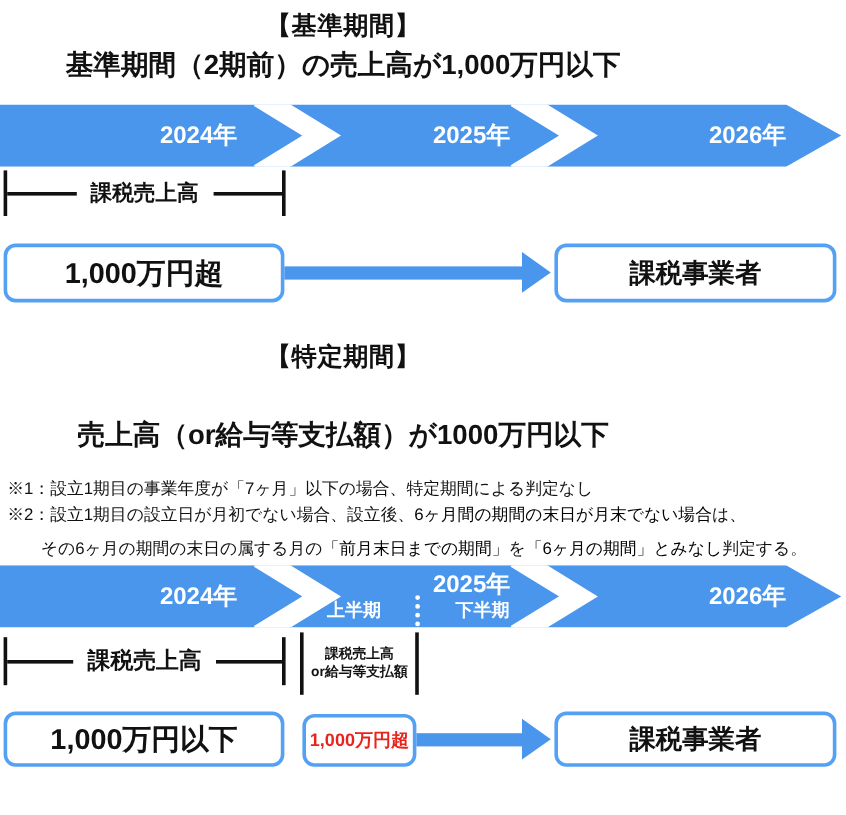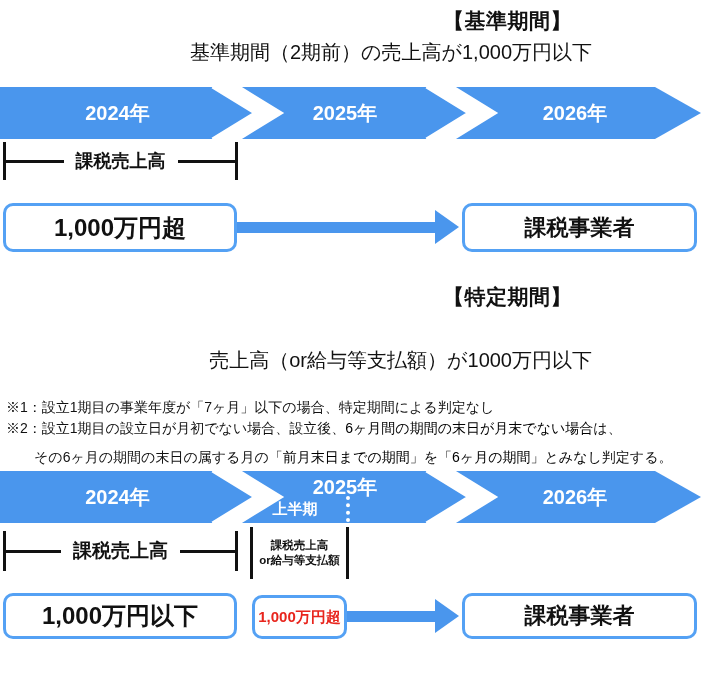--- a/index.html
+++ b/index.html
@@ -1,25 +1,25 @@
 <!DOCTYPE html>
 <html><head>
 <meta charset="utf-8">
 <style>
   html,body{margin:0;padding:0;background:#ffffff;}
   body{font-family:"Liberation Sans",sans-serif;color:#111;}
   #canvas{position:relative;width:705px;height:679px;background:#fff;overflow:hidden;}
 
-  .center-text{position:absolute;left:0;width:572px;text-align:right;}
+  .center-text{position:absolute;left:0;width:572px;text-align:center;}
   .h-title{font-size:21px;font-weight:700;letter-spacing:.5px;}
-  .h-sub{font-size:20px;font-weight:400;padding-left:20px;}
+  .h-sub{font-size:23px;font-weight:700;}
 
   .tl-svg{position:absolute;left:0;width:705px;height:52px;}
   .tl-label{position:absolute;color:#fff;font-weight:700;text-align:center;}
-  .tl-year{font-size:20px;}
+  .tl-year{font-size:20px;padding-left:48px;}
   .tl-half{font-size:15px;}
   .tl-dot-divider{position:absolute;width:0;height:26px;border-left:4px dotted #fff;}
 
   .bracket{position:absolute;display:flex;align-items:center;}
   .bracket .tick{width:3px;background:#111;align-self:stretch;}
   .bracket .bline{flex:1;height:3px;background:#111;}
   .bracket .blabel{padding:0 12px;font-weight:700;white-space:nowrap;}
   .bracket2b{position:absolute;display:flex;align-items:stretch;}
   .bracket2b .tick{width:3px;background:#111;}
   .bracket2b .col{flex:1;display:flex;flex-direction:column;justify-content:center;text-align:center;}
@@ -84,20 +84,21 @@
   </div>
 
   <svg class="tl-svg" style="top:471px;" viewBox="0 0 705 52">
     <path d="M0 0 H655 L701 26 L655 52 H0 Z" fill="#4a96ed"></path>
     <path d="M216 -6 L268 26 L216 58" fill="none" stroke="#ffffff" stroke-width="17"></path>
     <path d="M430 -6 L482 26 L430 58" fill="none" stroke="#ffffff" stroke-width="17"></path>
   </svg>
   <div class="tl-label tl-year" style="left:0;width:235px;top:471px;line-height:52px;">2024年</div>
   <div class="tl-label tl-year" style="left:245px;width:200px;top:475px;line-height:24px;">2025年</div>
   <div class="tl-label tl-half" style="left:245px;width:100px;top:499px;line-height:20px;">上半期</div>
+  <div class="tl-label tl-half" style="left:352px;width:100px;top:499px;line-height:20px;">下半期</div>
   <div class="tl-dot-divider" style="left:346px;top:496px;"></div>
   <div class="tl-label tl-year" style="left:475px;width:200px;top:471px;line-height:52px;">2026年</div>
 
   <div class="bracket" style="left:3px;top:531px;width:235px;height:40px;">
     <div class="tick"></div>
     <div class="bline"></div>
     <div class="blabel" style="font-size:19px;">課税売上高</div>
     <div class="bline"></div>
     <div class="tick"></div>
   </div>

